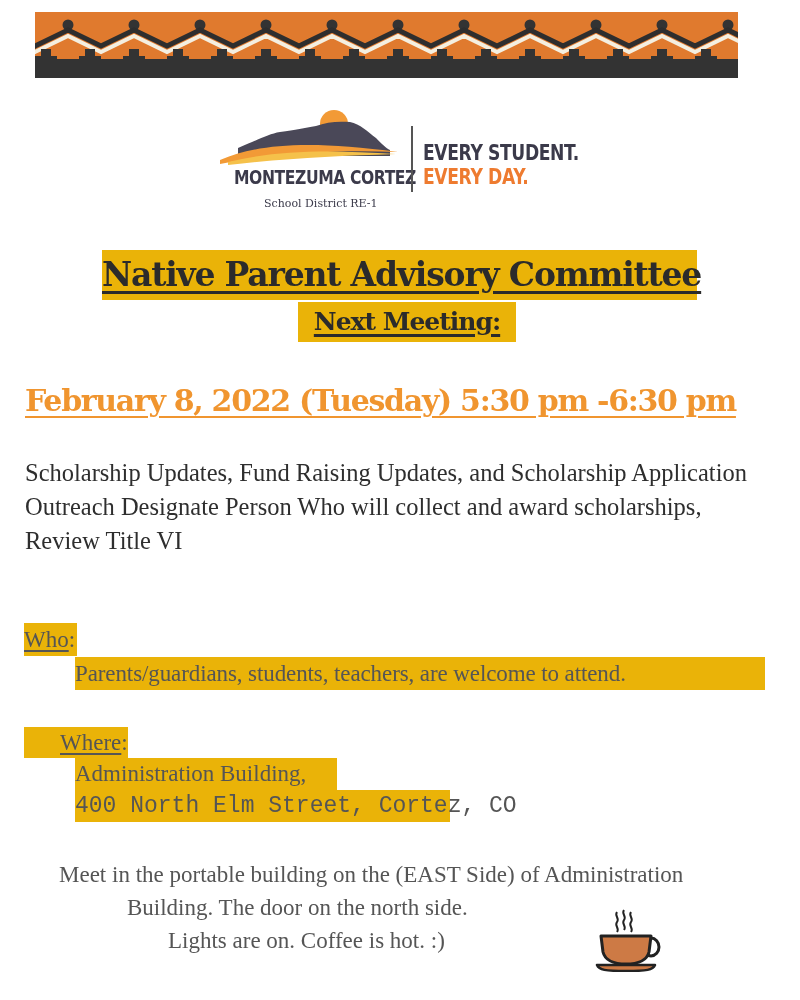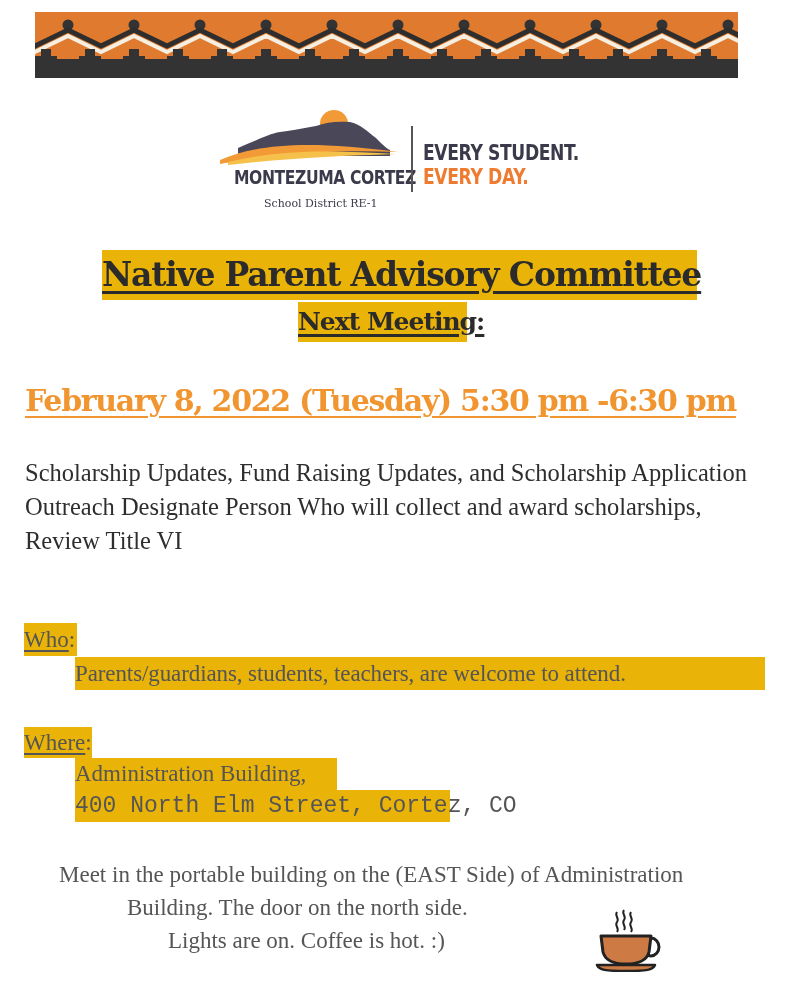--- a/index.html
+++ b/index.html
@@ -20,37 +20,37 @@
   .tag1, .tag2 { position: absolute; left: 205px; font-family: "DejaVu Sans", "Liberation Sans", sans-serif; font-weight: bold;
                  font-size: 22px; letter-spacing: -0.5px; transform: scaleX(0.78); transform-origin: left top; white-space: nowrap; }
   .tag1 { top: 36px; color: #3b3a4a; }
   .tag2 { top: 60px; color: #ee7b30; }
 
   
   .hl { background: #eab308; }
   #title { left: 102px; top: 250px; width: 595px; height: 50px; text-align: center;
            font-family: "DejaVu Serif", "Liberation Serif", serif; font-weight: bold; font-size: 33px; line-height: 50px;
            color: #2b2b2b; text-decoration: underline; text-decoration-thickness: 3px; text-underline-offset: 5px; letter-spacing: -1.2px; white-space: nowrap; }
-  #subtitle { left: 298px; top: 302px; width: 169px; height: 40px; text-align: center;
+  #subtitle { left: 298px; top: 302px; width: 218px; height: 40px; text-align: center;
               font-family: "DejaVu Serif", "Liberation Serif", serif; font-weight: bold; font-size: 25px; line-height: 40px;
               color: #2b2b2b; text-decoration: underline; text-decoration-thickness: 3px; text-underline-offset: 4px; letter-spacing: -1px; white-space: nowrap; }
 
   #date { left: 25px; top: 378px; width: 740px; font-family: "DejaVu Serif", "Liberation Serif", serif; font-weight: bold;
           font-size: 30px; line-height: 46px; color: #f0952f; text-decoration: underline; text-decoration-thickness: 2px; text-underline-offset: 5px;
           letter-spacing: -1.3px; white-space: nowrap; }
 
   #agenda { left: 25px; top: 456px; width: 740px; font-family: "Liberation Serif", "DejaVu Serif", serif; 
             font-size: 24.5px; line-height: 34px; color: #2e2e2e; }
 
   .label { font-family: "Liberation Serif", "DejaVu Serif", serif; font-size: 23px; color: #555; }
   .label u { text-decoration-thickness: 2px; text-underline-offset: 3px; }
   #who-label { left: 24px; top: 623px; height: 33px; line-height: 33px; padding-right: 2px; }
   #who-text { left: 75px; top: 657px; width: 690px; height: 33px; line-height: 33px; font-size: 23px; color: #555;
               font-family: "Liberation Serif", "DejaVu Serif", serif; white-space: nowrap; letter-spacing: -0.1px; }
-  #where-label { left: 24px; top: 727px; height: 31px; line-height: 31px; }
+  #where-label { left: 24px; top: 727px; height: 31px; line-height: 31px; padding-left: 36px; }
   #where-line1 { left: 75px; top: 758px; width: 262px; height: 32px; line-height: 32px; font-size: 23px; color: #555;
                  font-family: "Liberation Serif", "DejaVu Serif", serif; white-space: nowrap; }
   #where-line2 { left: 75px; top: 790px; width: 375px; height: 32px; line-height: 32px; font-size: 23px; color: #555;
                  font-family: Liberation Mono, monospace; white-space: nowrap; text-align: center; }
 
   .note { font-family: "Liberation Serif", "DejaVu Serif", serif; font-size: 23px; color: #555; white-space: nowrap; line-height: 33px; margin-left: 30px; }
   #note1 { left: 29px; top: 858px; }
   #note2 { left: 97px; top: 891px; }
   #note3 { left: 138px; top: 924px; }
 

